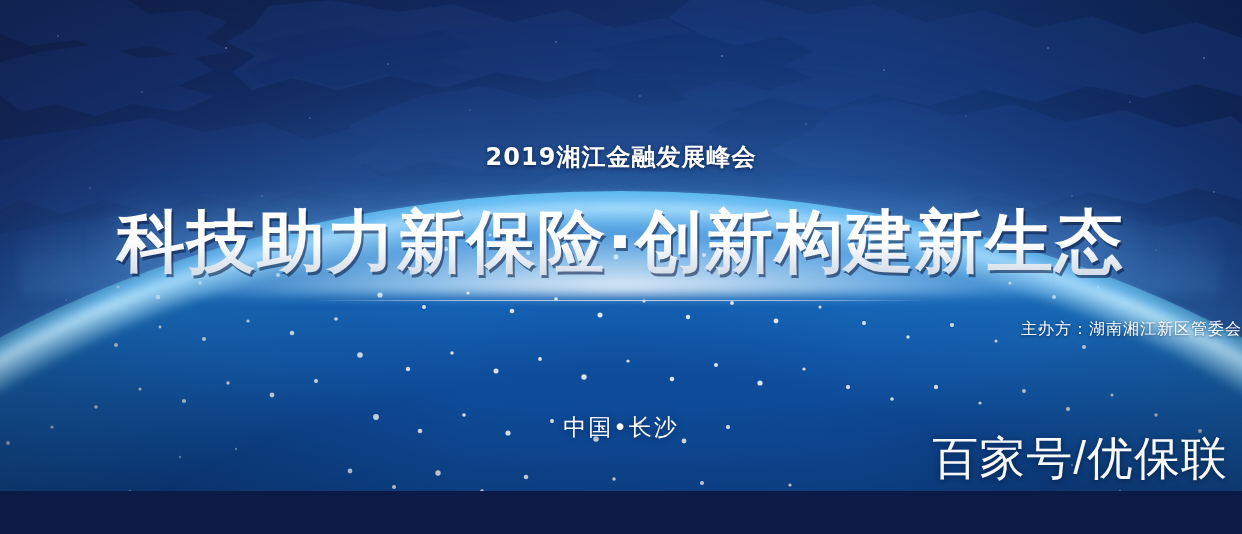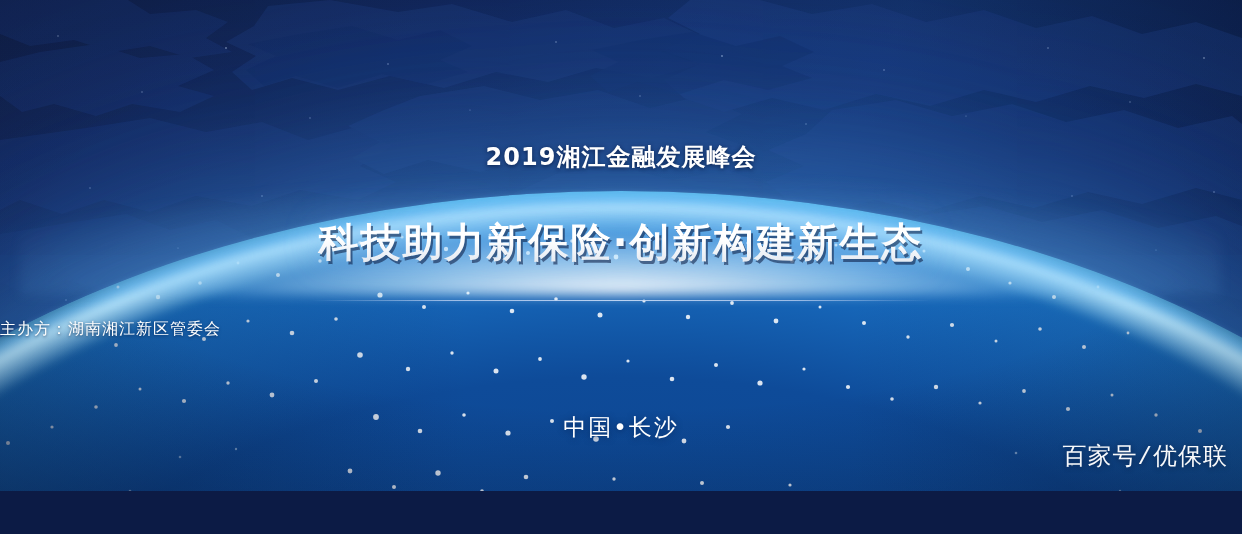--- a/index.html
+++ b/index.html
@@ -82,60 +82,60 @@
     font-size:24px; line-height:30px;
     font-weight:700; letter-spacing:1px;
     color:#ffffff;
     font-family:"DejaVu Sans", sans-serif;
     text-shadow:0 1px 4px rgba(4,18,52,.75);
   }
 
   .headline {
     position:absolute; left:0; right:0; top:205px;
     text-align:center;
-    font-size:40px; line-height:74px;
+    font-size:68px; line-height:74px;
     font-weight:700; letter-spacing:2px;
     font-family:"DejaVu Sans", sans-serif;
     background:linear-gradient(180deg,#ffffff 0%, #ffffff 46%, #f2f5f9 62%, #cfd8e4 100%);
     -webkit-background-clip:text; background-clip:text;
     color:transparent; -webkit-text-fill-color:transparent;
     filter:drop-shadow(2px 3px 0 rgba(8,22,60,.55)) drop-shadow(0 0 18px rgba(120,180,255,.28));
   }
 
   .divider {
     position:absolute; top:300px; left:313px; width:617px; height:1px;
     background:linear-gradient(90deg, rgba(170,196,235,0) 0%, rgba(184,206,240,.80) 22%, rgba(198,218,246,.92) 50%, rgba(184,206,240,.80) 78%, rgba(170,196,235,0) 100%);
   }
 
   .organizer {
     position:absolute; left:0; right:0; top:317px;
-    text-align:left;
+    text-align:right;
     font-size:16px; line-height:24px;
     letter-spacing:1px;
     color:#ffffff;
     font-family:"DejaVu Sans", sans-serif;
     text-shadow:0 1px 3px rgba(4,18,52,.6);
   }
 
   .location {
     position:absolute; left:0; right:0; top:414px;
     text-align:center;
     font-size:23px; line-height:26px;
     letter-spacing:2px;
     color:#ffffff;
     font-family:"DejaVu Sans", sans-serif;
     text-shadow:0 1px 6px rgba(6,30,78,.65);
   }
 
   .watermark {
     position:absolute; right:14px; bottom:10px;
-    font-size:24px; line-height:46px;
+    font-size:46px; line-height:46px;
     letter-spacing:1px;
     color:#ffffff;
-    font-family:Liberation Mono, monospace;
+    font-family:Liberation Sans, sans-serif;
     opacity:.97;
     text-shadow:0 1px 6px rgba(2,10,30,.55);
   }
 </style>
 </head>
 <body>
 
 <div id="poster">
 
   <div class="sky-base"></div>

